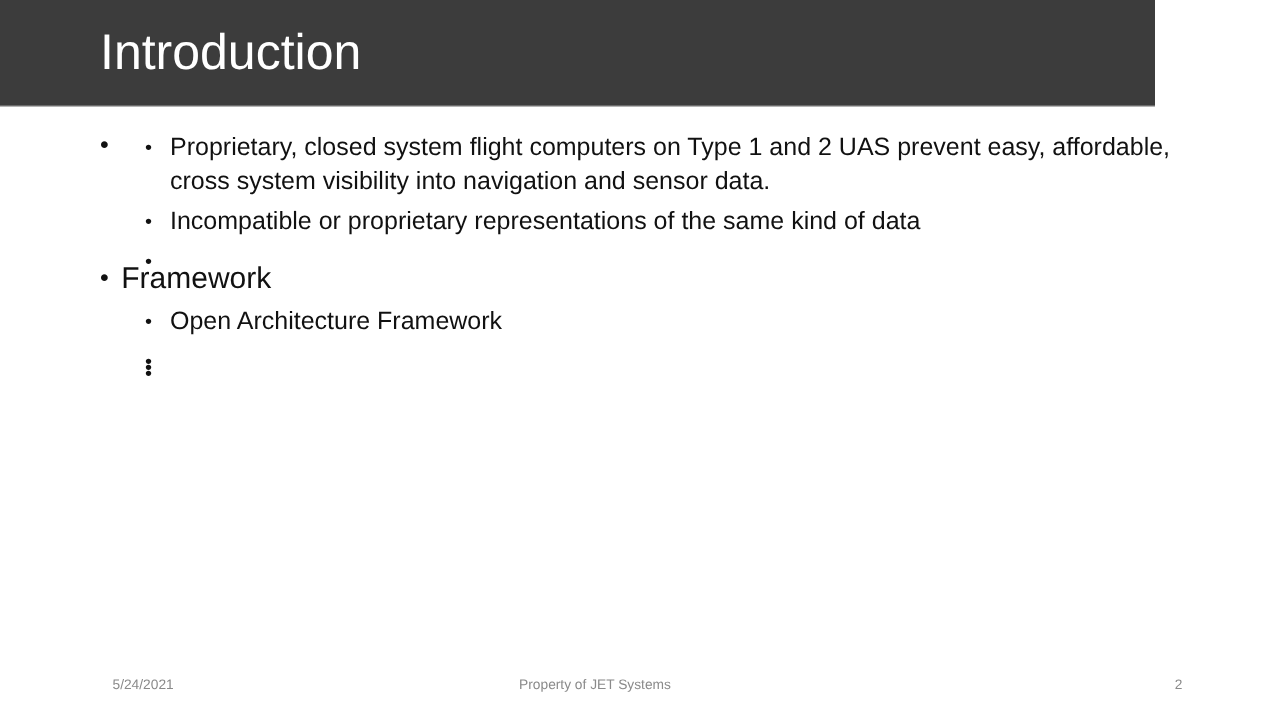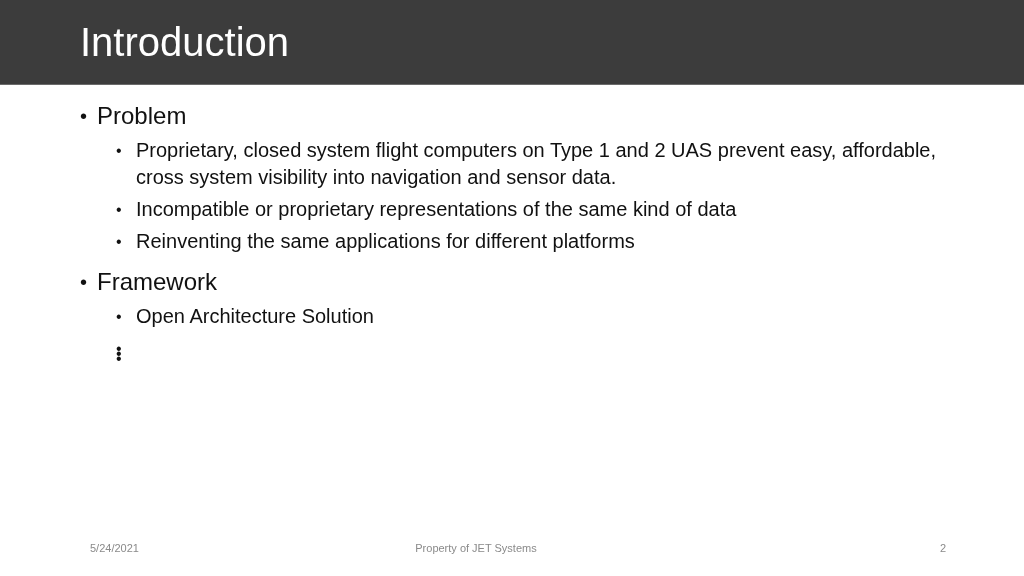--- a/index.html
+++ b/index.html
@@ -3,21 +3,21 @@
   <meta charset="utf-8">
   <style>
     html, body { margin: 0; padding: 0; }
     body {
       width: 1024px; height: 576px; overflow: hidden; position: relative;
       background: #ffffff;
       font-family: "Liberation Sans", "DejaVu Sans", sans-serif;
       color: #000;
     }
     .title-bar {
-      position: absolute; left: 0; top: 0; width: 1024px; height: 84px;
+      position: absolute; left: 0; top: 0; width: 924px; height: 84px;
       background: #3c3c3c;
       border-bottom: 1px solid #6a6a6a;
     }
     .title {
       position: absolute; left: 80px; top: 14px;
       font-size: 40px; color: #ffffff; font-weight: normal;
       letter-spacing: 0px; line-height: 56px; margin: 0;
     }
     .content { position: absolute; left: 80px; top: 100px; width: 880px; }
     .l1 {
@@ -46,48 +46,46 @@
 </head>
 <body>
 
 <div class="title-bar">
   <h1 class="title">Introduction</h1>
 </div>
 
 <div class="content">
   <div class="l1">
     <span class="bullet">•</span>
-    <span>Problem</span>
   </div>
   <div class="gap-s"></div>
   <div class="l2" style="width:830px;">
     <span class="bullet">•</span>
     <span>Proprietary, closed system flight computers on Type 1 and 2 UAS prevent easy, affordable, cross system visibility into navigation and sensor data.</span>
   </div>
   <div class="gap-s"></div>
   <div class="l2">
     <span class="bullet">•</span>
     <span>Incompatible or proprietary representations of the same kind of data</span>
   </div>
   <div class="gap-s"></div>
   <div class="l2">
     <span class="bullet">•</span>
-    <span>Reinventing the same applications for different platforms</span>
   </div>
 
   <div class="gap-m"></div>
 
   <div class="l1">
     <span class="bullet">•</span>
     <span>Framework</span>
   </div>
   <div class="gap-s"></div>
   <div class="l2">
     <span class="bullet">•</span>
-    <span>Open Architecture Solution</span>
+    <span>Open Architecture Framework</span>
   </div>
   <div class="gap-s"></div>
   <div class="l2">
     <span class="bullet">•</span>
   </div>
   <div class="gap-s"></div>
   <div class="l2">
     <span class="bullet">•</span>
   </div>
   <div class="gap-s"></div>

